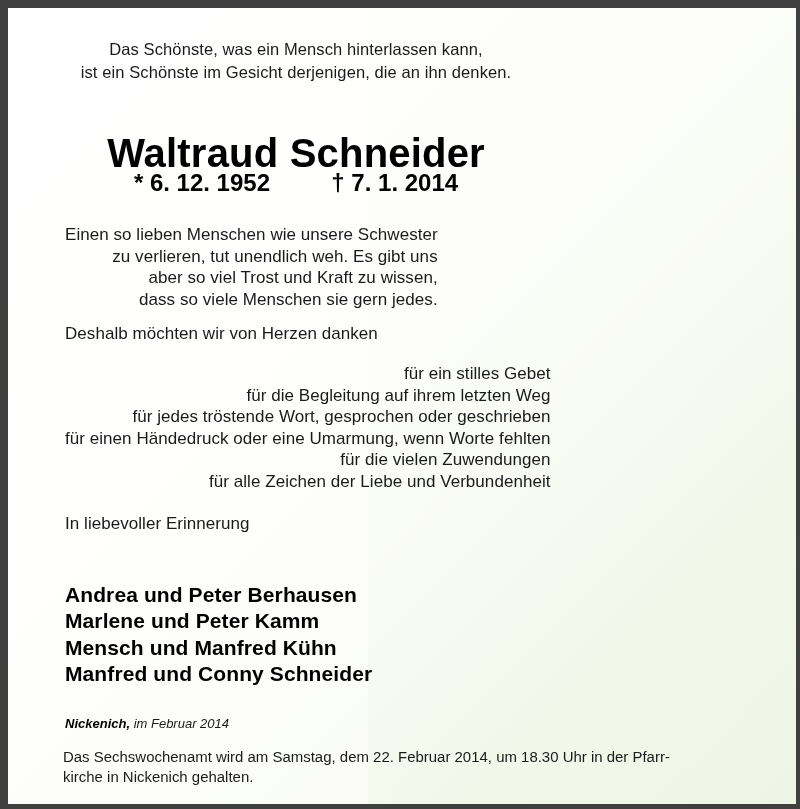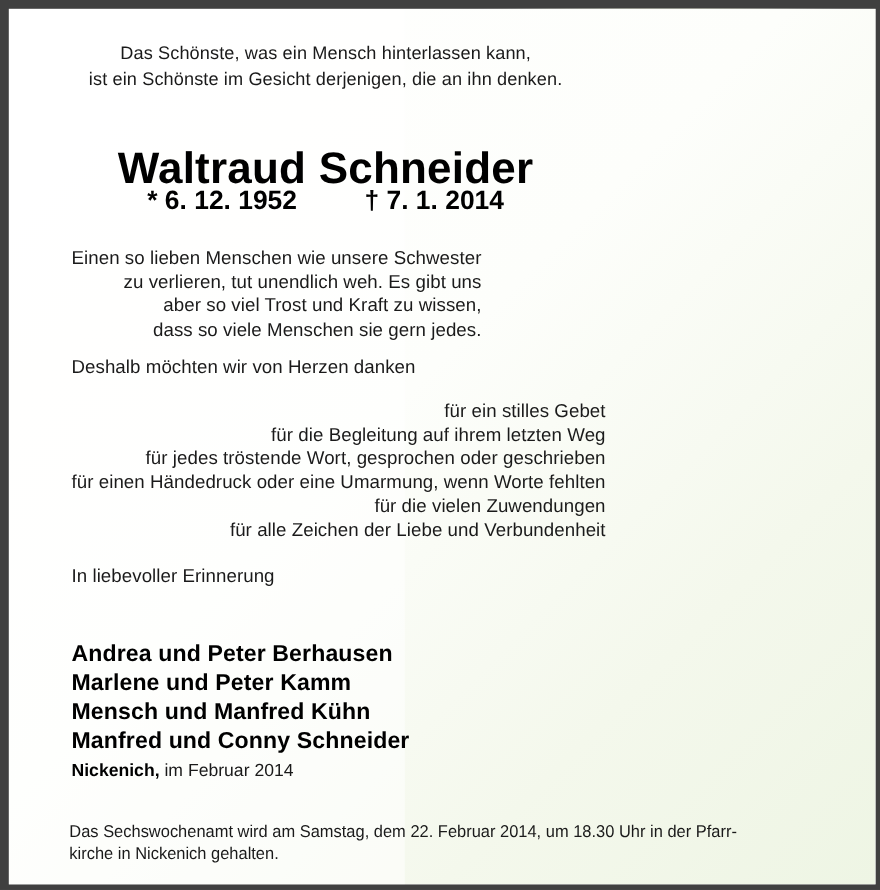--- a/index.html
+++ b/index.html
@@ -110,23 +110,24 @@
     font-weight: bold;
     color: #000000;
     letter-spacing: 0.1px;
     margin-top: 40px;
   }
   .names .ln { display: block; white-space: nowrap; }
 
   .place {
     position: absolute;
     left: 57px;
-    top: 684px;
-    font-size: 16px;
+    top: 708px;
+    font-size: 13px;
     color: #1a1a1a;
+    font-style: italic;
   }
   .place .town { font-weight: bold; color: #000000; }
 
   .service {
     position: absolute;
     left: 55px;
     top: 739px;
     font-size: 15.5px;
     line-height: 20px;
     color: #1a1a1a;

